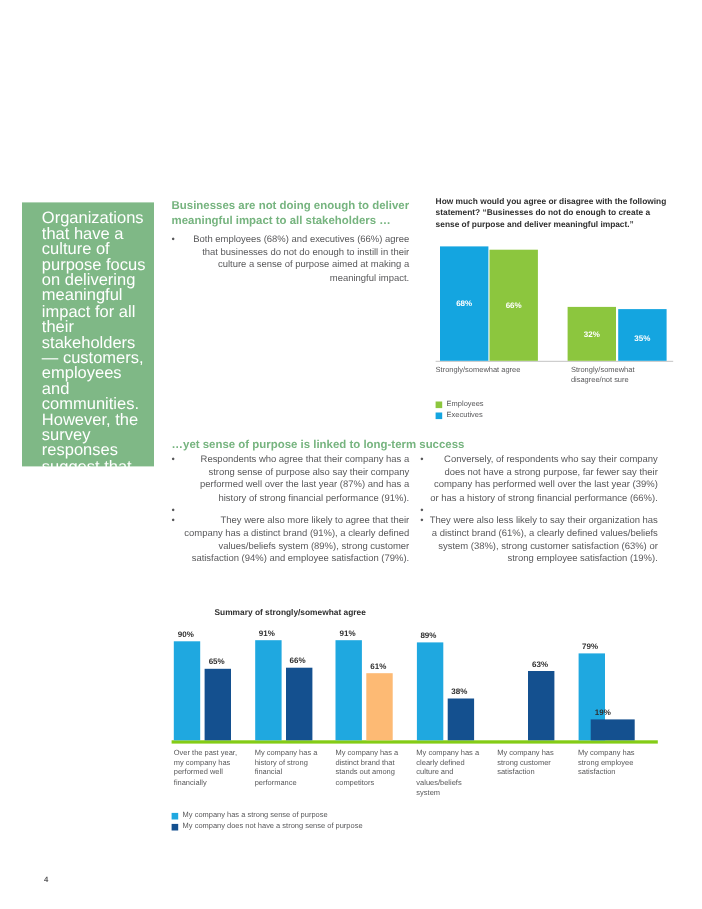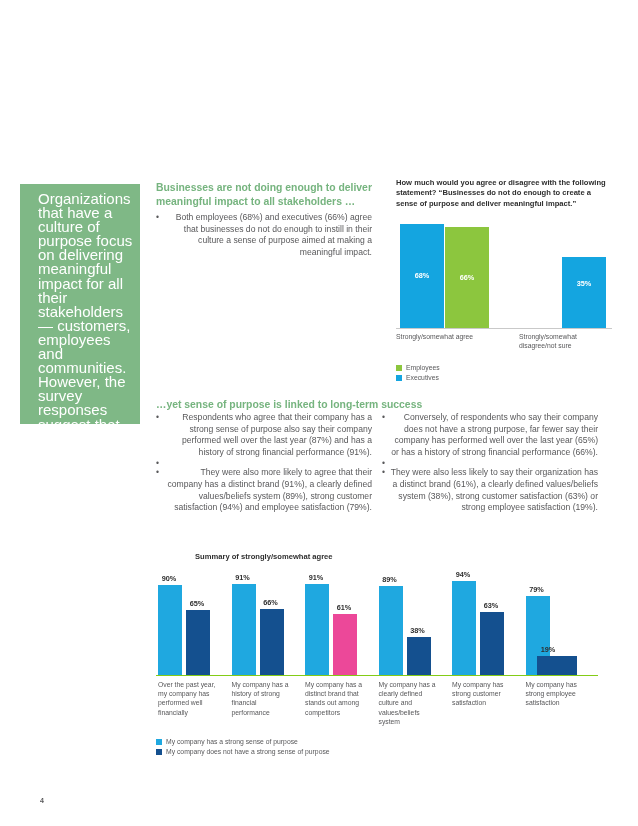--- a/index.html
+++ b/index.html
@@ -156,21 +156,21 @@
     font-size: 7.6px;
     font-weight: bold;
     color: #2f2f2f;
     margin-left: 39px;
   }
   .chart-bottom-plot {
     position: relative;
     margin-top: 10px;
     height: 105px;
     width: 442px;
-    border-bottom: 1px solid #84cc16;
+    border-bottom: 3px solid #84cc16;
   }
   .bar-value-out {
     position: absolute;
     left: -6px;
     width: 34px;
     text-align: center;
     font-size: 7.3px;
     font-weight: bold;
     color: #2f2f2f;
   }
@@ -214,21 +214,24 @@
 <div class="chart-top">
   <div class="chart-question">How much would you agree or disagree with the following statement? “Businesses do not do enough to create a sense of purpose and deliver meaningful impact.”</div>
 
   <div class="chart-top-plot" id="top-plot">
       <div class="bar" style="left: 4px; width: 44px; height: 103.889px; background: rgb(20, 165, 224);">
         <div class="bar-value" style="top: 46.9444px;">68%</div>
       </div>
       <div class="bar" style="left: 49px; width: 44px; height: 100.833px; background: rgb(140, 198, 62);">
         <div class="bar-value" style="top: 45.4167px;">66%</div>
       </div>
-      <div class="bar" style="left: 166px; width: 44px; height: 71px; background: rgb(20, 165, 224); padding-left: 34px;">
+      <div class="bar" style="left: 120px; width: 44px; height: 48.8889px; background: rgb(140, 198, 62);">
+        <div class="bar-value" style="top: 19.4444px;">32%</div>
+      </div>
+      <div class="bar" style="left: 166px; width: 44px; height: 47px; background: rgb(20, 165, 224); padding-left: 34px;">
         <div class="bar-value" style="top: 21.7361px;">35%</div>
       </div>
     </div>
 
   <div class="axis-labels-top">
     <div class="axis-label" style="left:0px; width:100px;">Strongly/somewhat agree</div>
     <div class="axis-label" style="left:123px; width:70px;">Strongly/somewhat disagree/not sure</div>
   </div>
 
   <div class="legend">
@@ -248,21 +251,21 @@
 <div class="mid-col-left">
   <ul class="bullet-list">
     <li>Respondents who agree that their company has a strong sense of purpose also say their company performed well over the last year (87%) and has a history of strong financial performance (91%).</li>
     <li style="list-style:none; padding:0;" class="bullet-gap"></li>
     <li>They were also more likely to agree that their company has a distinct brand (91%), a clearly defined values/beliefs system (89%), strong customer satisfaction (94%) and employee satisfaction (79%).</li>
   </ul>
 </div>
 
 <div class="mid-col-right">
   <ul class="bullet-list">
-    <li>Conversely, of respondents who say their company does not have a strong purpose, far fewer say their company has performed well over the last year (65%) or has a history of strong financial performance (66%).</li>
+    <li>Conversely, of respondents who say their company does not have a strong purpose, far fewer say their company has performed well over the last year (39%) or has a history of strong financial performance (66%).</li>
     <li style="list-style:none; padding:0;" class="bullet-gap"></li>
     <li>They were also less likely to say their organization has a distinct brand (61%), a clearly defined values/beliefs system (38%), strong customer satisfaction (63%) or strong employee satisfaction (19%).</li>
   </ul>
 </div>
 
 <div class="chart-bottom">
   <div class="chart-bottom-title">Summary of strongly/somewhat agree</div>
 
   <div class="chart-bottom-plot" id="bottom-plot">
       <div class="bar" style="left: 2px; width: 24px; height: 90px; background: rgb(31, 168, 224);">
@@ -273,31 +276,28 @@
       </div>
       <div class="bar" style="left: 75.5px; width: 24px; height: 91px; background: rgb(31, 168, 224);">
         <div class="bar-value-out" style="top: -11px;">91%</div>
       </div>
       <div class="bar" style="left: 103.5px; width: 24px; height: 66px; background: rgb(20, 80, 143);">
         <div class="bar-value-out" style="top: -11px;">66%</div>
       </div>
       <div class="bar" style="left: 149px; width: 24px; height: 91px; background: rgb(31, 168, 224);">
         <div class="bar-value-out" style="top: -11px;">91%</div>
       </div>
-      <div class="bar" style="left: 177px; width: 24px; height: 61px; background: #ec4899;">
+      <div class="bar" style="left: 177px; width: 24px; height: 61px; background: #fdba74;">
         <div class="bar-value-out" style="top: -11px;">61%</div>
       </div>
       <div class="bar" style="left: 222.5px; width: 24px; height: 89px; background: rgb(31, 168, 224);">
         <div class="bar-value-out" style="top: -11px;">89%</div>
       </div>
       <div class="bar" style="left: 250.5px; width: 24px; height: 38px; background: rgb(20, 80, 143);">
         <div class="bar-value-out" style="top: -11px;">38%</div>
-      </div>
-      <div class="bar" style="left: 296px; width: 24px; height: 94px; background: rgb(31, 168, 224);">
-        <div class="bar-value-out" style="top: -11px;">94%</div>
       </div>
       <div class="bar" style="left: 324px; width: 24px; height: 63px; background: rgb(20, 80, 143);">
         <div class="bar-value-out" style="top: -11px;">63%</div>
       </div>
       <div class="bar" style="left: 369.5px; width: 24px; height: 79px; background: rgb(31, 168, 224);">
         <div class="bar-value-out" style="top: -11px;">79%</div>
       </div>
       <div class="bar" style="left: 381px; width: 40px; height: 19px; background: rgb(20, 80, 143);">
         <div class="bar-value-out" style="top: -11px;">19%</div>
       </div>

